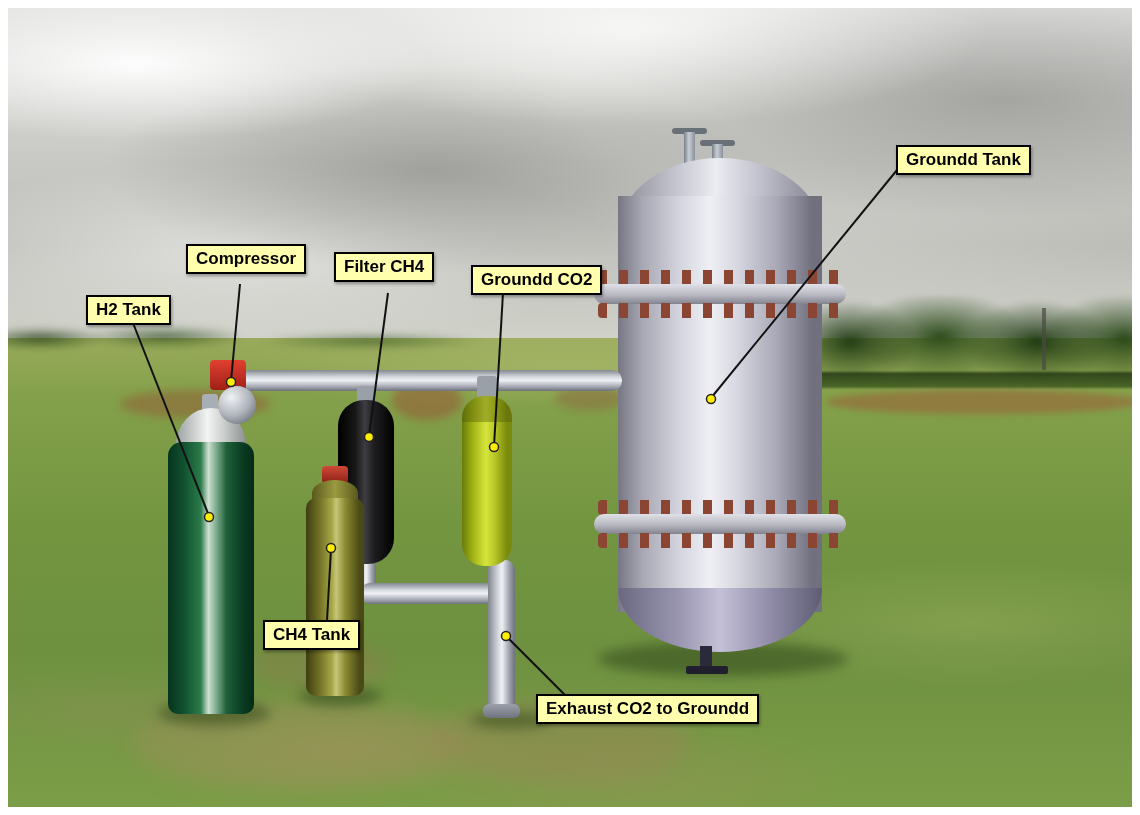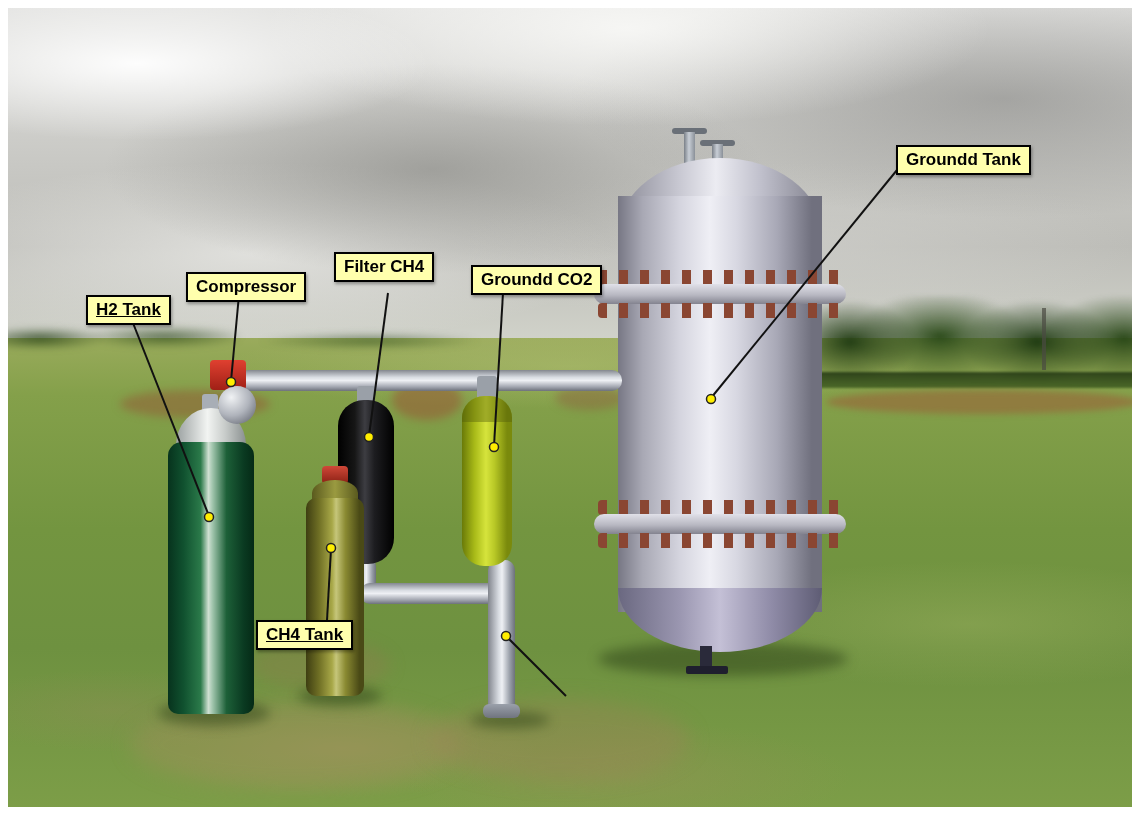--- a/index.html
+++ b/index.html
@@ -126,23 +126,23 @@
   .fco2-body{left:2px;top:22px;width:50px;height:170px;border-radius:22px;
     background:linear-gradient(90deg,#6a7a08,#a8ba18 25%,#d6e43c 48%,#b8c826 65%,#7a8a0c 90%);}
   .fco2-cap{left:2px;top:22px;width:50px;height:26px;border-radius:22px 22px 0 0;
     background:rgba(80,90,10,.4);}
 
   
   .leaders{left:0;top:0;width:1140px;height:815px;z-index:25;pointer-events:none;}
   .label{position:absolute;z-index:30;background:#ffffad;border:2px solid #000;color:#000;
     padding:2px 8px 3px;font-weight:bold;font-size:17px;line-height:1.25;white-space:nowrap;
     box-shadow:1px 2px 3px rgba(0,0,0,.35);}
-  .lb-h2{left:86px;top:295px;text-decoration:underline;}   .lb-comp{left:186px;top:272px;}
+  .lb-h2{left:86px;top:295px;}   .lb-comp{left:186px;top:244px;}
   .lb-fch4{left:334px;top:252px;} .lb-fco2{left:471px;top:265px;}
-  .lb-ch4{left:256px;top:620px;text-decoration:underline;}  .lb-reactor{left:896px;top:145px;}
+  .lb-ch4{left:263px;top:620px;}  .lb-reactor{left:896px;top:145px;}
   .lb-exh{left:536px;top:694px;}
 
   .frame{left:0;top:0;width:1140px;height:815px;border:8px solid #fff;box-sizing:border-box;
     z-index:40;pointer-events:none;}
 </style>
 </head>
 <body>
 
 <div class="scene">
 
@@ -242,15 +242,16 @@
       <circle cx="506" cy="636" r="4.5"></circle>
     </g>
   </svg>
 
   <div class="label lb-h2">H2 Tank</div>
   <div class="label lb-comp">Compressor</div>
   <div class="label lb-fch4">Filter CH4</div>
   <div class="label lb-fco2">Groundd CO2</div>
   <div class="label lb-ch4">CH4 Tank</div>
   <div class="label lb-reactor">Groundd Tank</div>
+  <div class="label lb-exh">Exhaust CO2 to Groundd</div>
 
   <div class="abs frame"></div>
 </div>
 
 </body></html>

